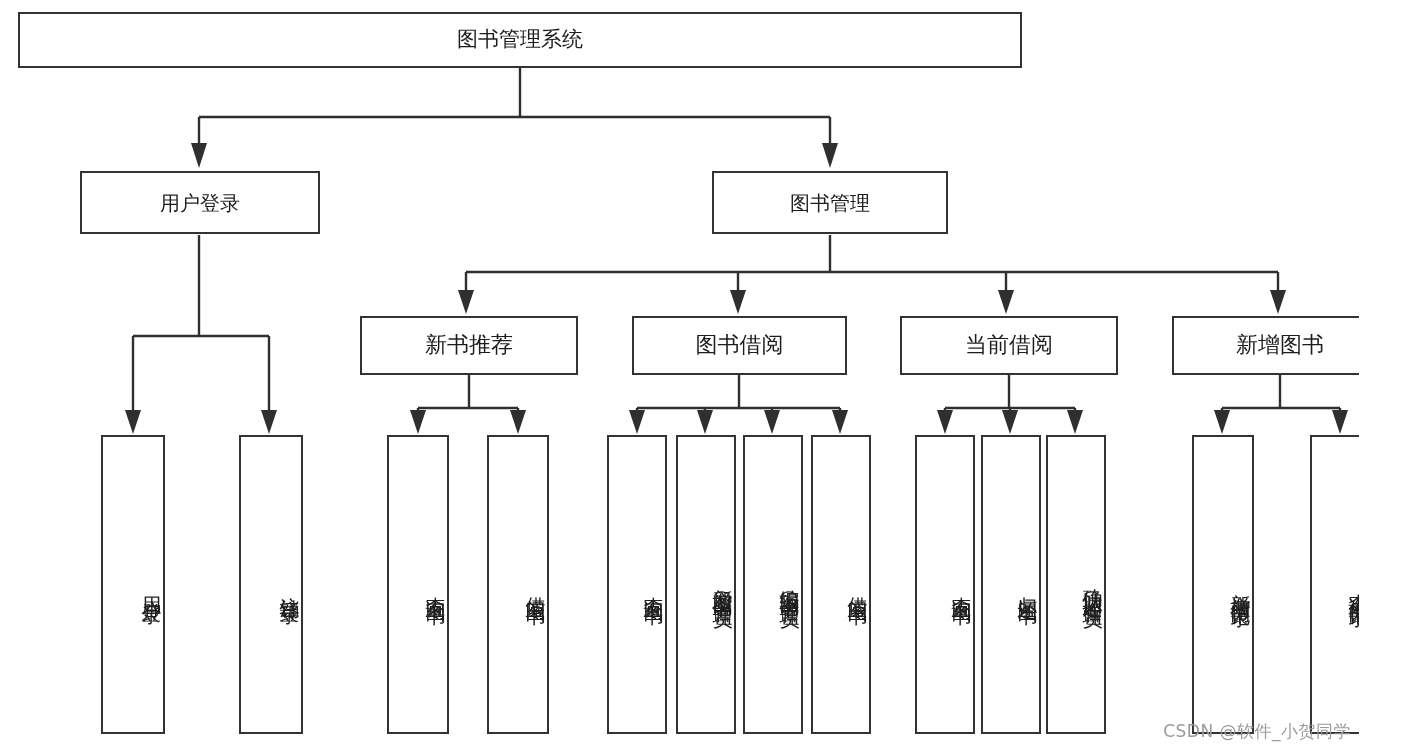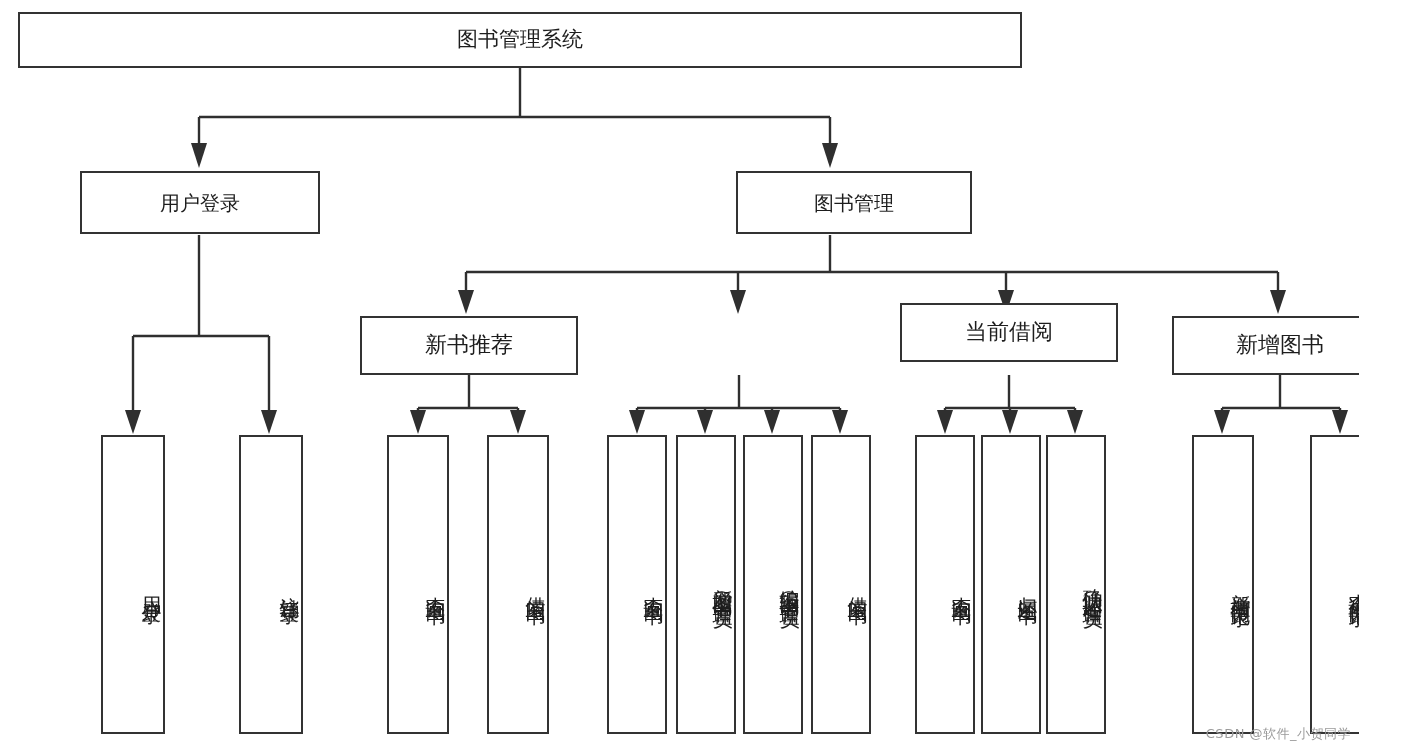--- a/index.html
+++ b/index.html
@@ -71,21 +71,21 @@
   .node.leaf .label {
     writing-mode: vertical-rl;
     text-orientation: upright;
     white-space: nowrap;
   }
   
   #watermark {
     position: absolute;
     right: 8px;
     bottom: 4px;
-    font-size: 13px;
+    font-size: 17px;
     color: #9b9b9b;
     letter-spacing: 0.5px;
     white-space: nowrap;
     font-family: "DejaVu Sans", "Liberation Sans", sans-serif;
     margin-left: 40px;
   }
 </style>
 </head>
 <body>
 
@@ -154,30 +154,33 @@
   </svg>
 
   <div class="node root" style="left:18px; top:12px; width:1004px; height:56px;">
     <span class="label">图书管理系统</span>
   </div>
 
   <div class="node level2" style="left:80px; top:171px; width:240px; height:63px;">
     <span class="label">用户登录</span>
   </div>
 
-  <div class="node level2" style="left:712px; top:171px; width:236px; height:63px;margin-left:24px;">
+  <div class="node level2" style="left:712px; top:171px; width:236px; height:63px;">
     <span class="label">图书管理</span>
   </div>
 
   <div class="node level3" style="left:360px; top:316px; width:218px; height:59px;">
     <span class="label">新书推荐</span>
   </div>
 
-
-  <div class="node level3" style="left:900px; top:303px; width:218px; height:59px;">
+  <div class="node level3" style="left:632px; top:316px; width:215px; height:59px;">
+    <span class="label">图书借阅</span>
+  </div>
+
+  <div class="node level3" style="left:900px; top:316px; width:218px; height:59px;">
     <span class="label">当前借阅</span>
   </div>
 
   <div class="node level3" style="left:1172px; top:316px; width:216px; height:59px;">
     <span class="label">新增图书</span>
   </div>
 
   <div class="node leaf" style="left:101px; top:435px; width:64px; height:299px;">
     <span class="label">用户登录</span>
   </div>

